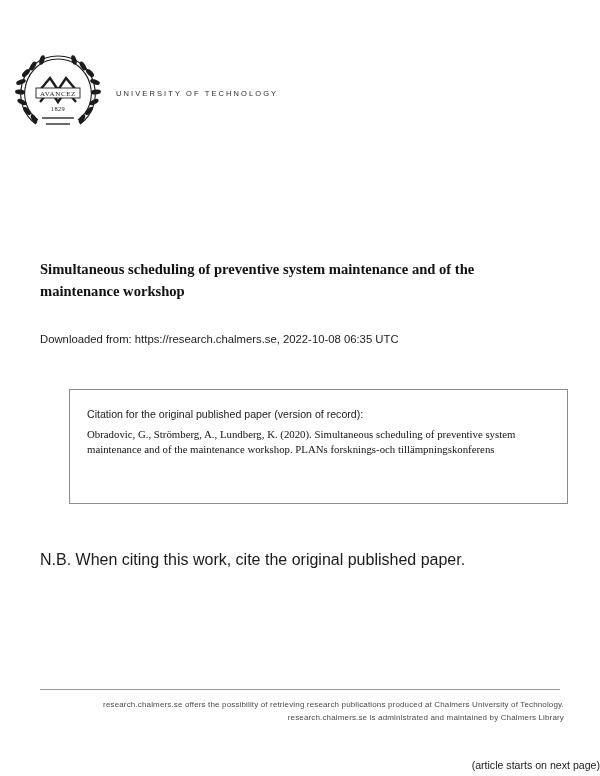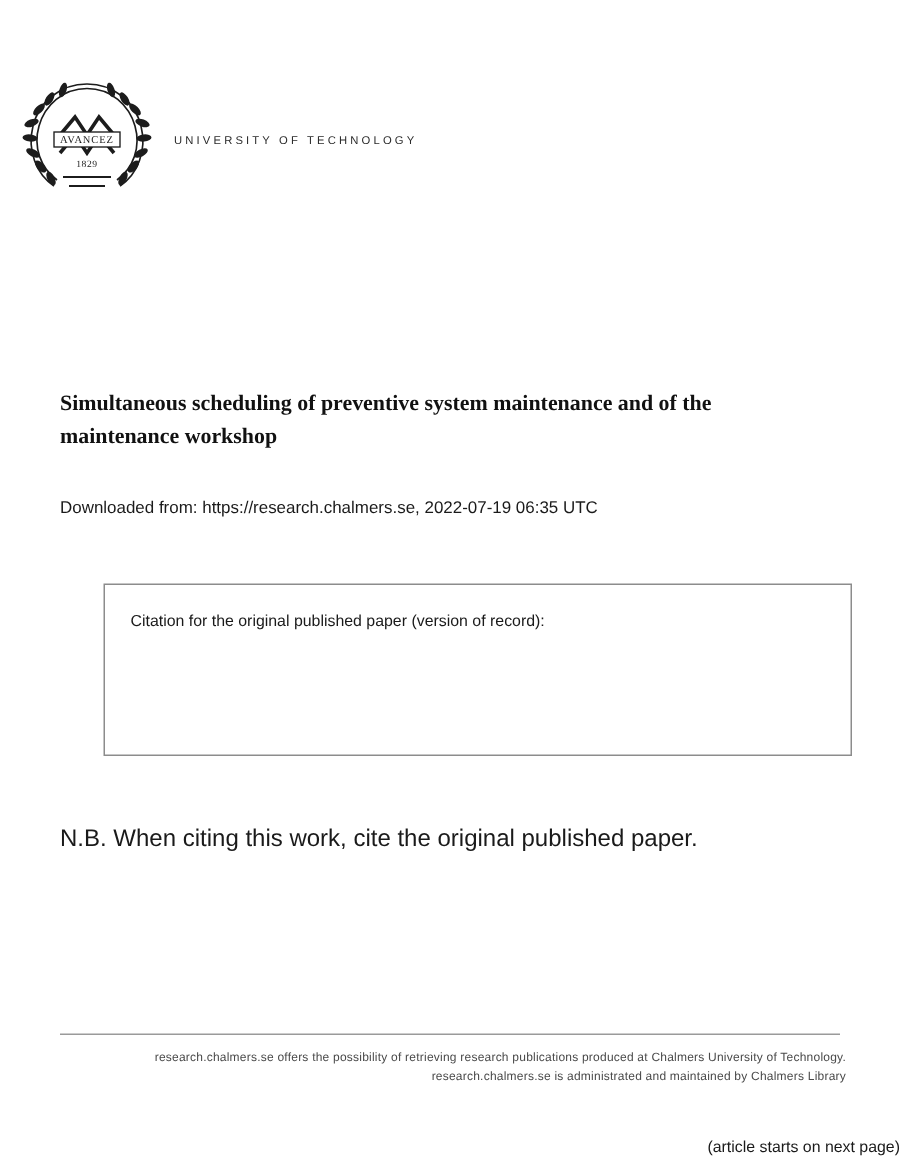--- a/index.html
+++ b/index.html
@@ -201,25 +201,26 @@
           <path d="M42 70 L74 70"></path>
           <path d="M46 76 L70 76"></path>
         </g>
       </svg>
     </div>
     <div class="logo-subword">UNIVERSITY OF TECHNOLOGY</div>
   </div>
 
   <div class="title">Simultaneous scheduling of preventive system maintenance and of the maintenance workshop</div>
 
-  <div class="downloaded">Downloaded from: https://research.chalmers.se, 2022-07-19 06:35 UTC</div>
+  <div class="downloaded">Downloaded from: https://research.chalmers.se, 2022-10-08 06:35 UTC</div>
 
   <div class="citation-box">
     <div class="citation-inner">
       <div class="citation-heading">Citation for the original published paper (version of record):</div>
+      <div class="citation-text">Obradovic, G., Strömberg, A., Lundberg, K. (2020). Simultaneous scheduling of preventive system maintenance and of the maintenance workshop. PLANs forsknings-och tillämpningskonferens</div>
     </div>
   </div>
 
   <div class="nb">N.B. When citing this work, cite the original published paper.</div>
 
   <div class="footer-rule"></div>
   <div class="footer">
     <div>research.chalmers.se offers the possibility of retrieving research publications produced at Chalmers University of Technology.</div>
     <div>research.chalmers.se is administrated and maintained by Chalmers Library</div>
   </div>

